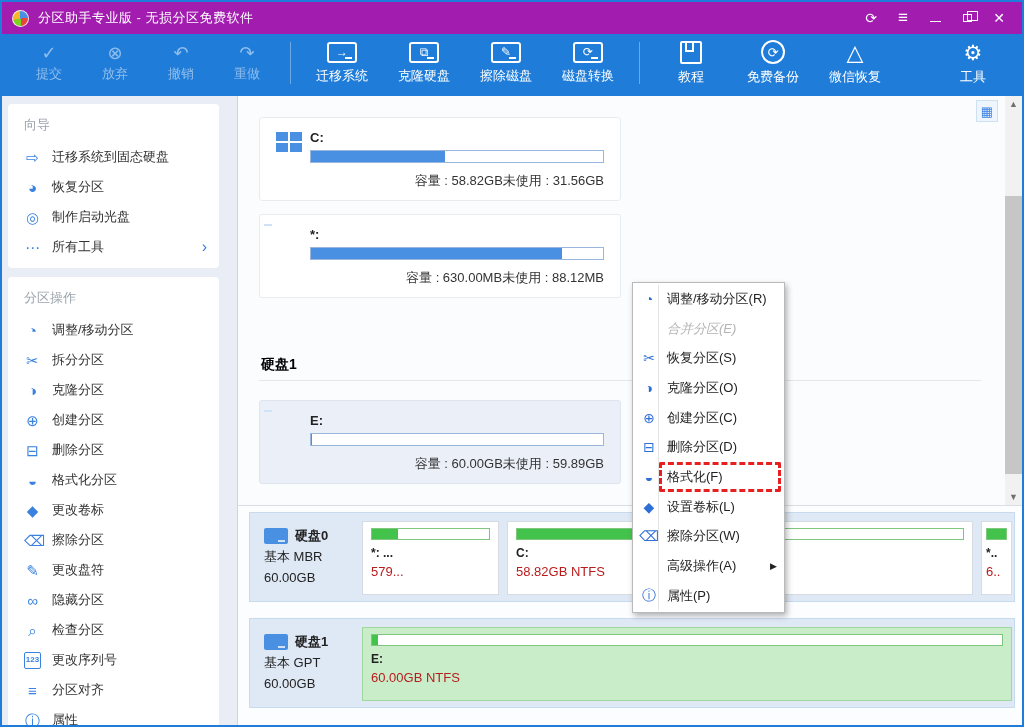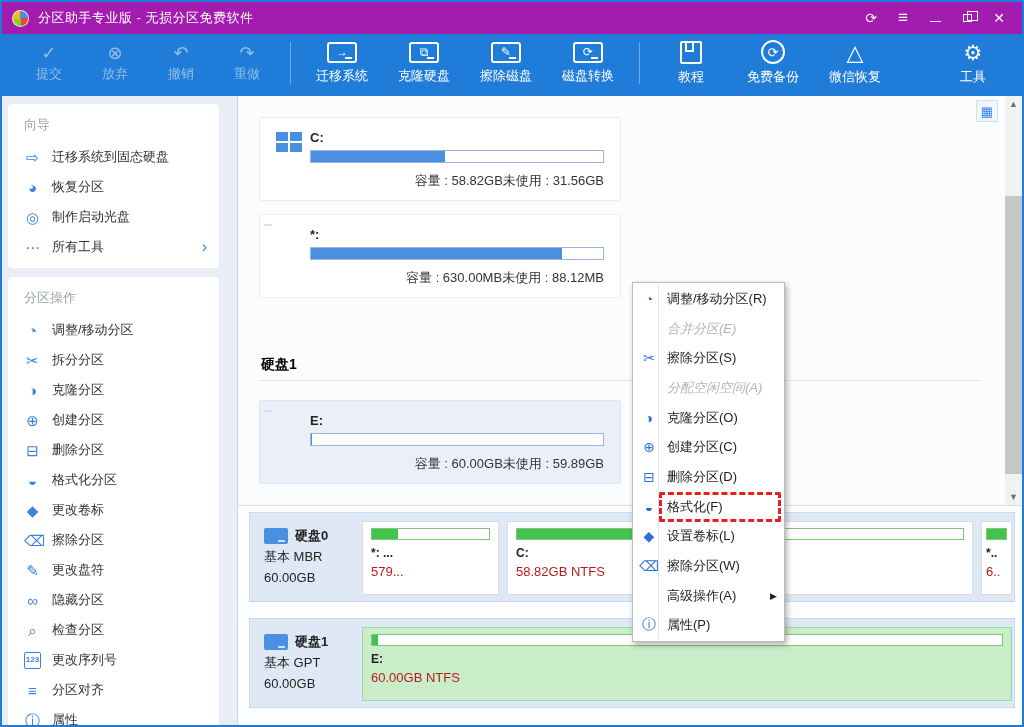--- a/index.html
+++ b/index.html
@@ -380,25 +380,21 @@
     <div class="ctx-item">
       <span class="cic">◔</span>
       <span>调整/移动分区(R)</span>
     </div>
     <div class="ctx-item disabled">
       <span class="cic"></span>
       <span>合并分区(E)</span>
     </div>
     <div class="ctx-item">
       <span class="cic">✂</span>
-      <span>擦除分区(S)</span>
-    </div>
-    <div class="ctx-item disabled">
-      <span class="cic"></span>
-      <span>分配空闲空间(A)</span>
+      <span>恢复分区(S)</span>
     </div>
     <div class="ctx-item">
       <span class="cic">◑</span>
       <span>克隆分区(O)</span>
     </div>
     <div class="ctx-item">
       <span class="cic">⊕</span>
       <span>创建分区(C)</span>
     </div>
     <div class="ctx-item">

